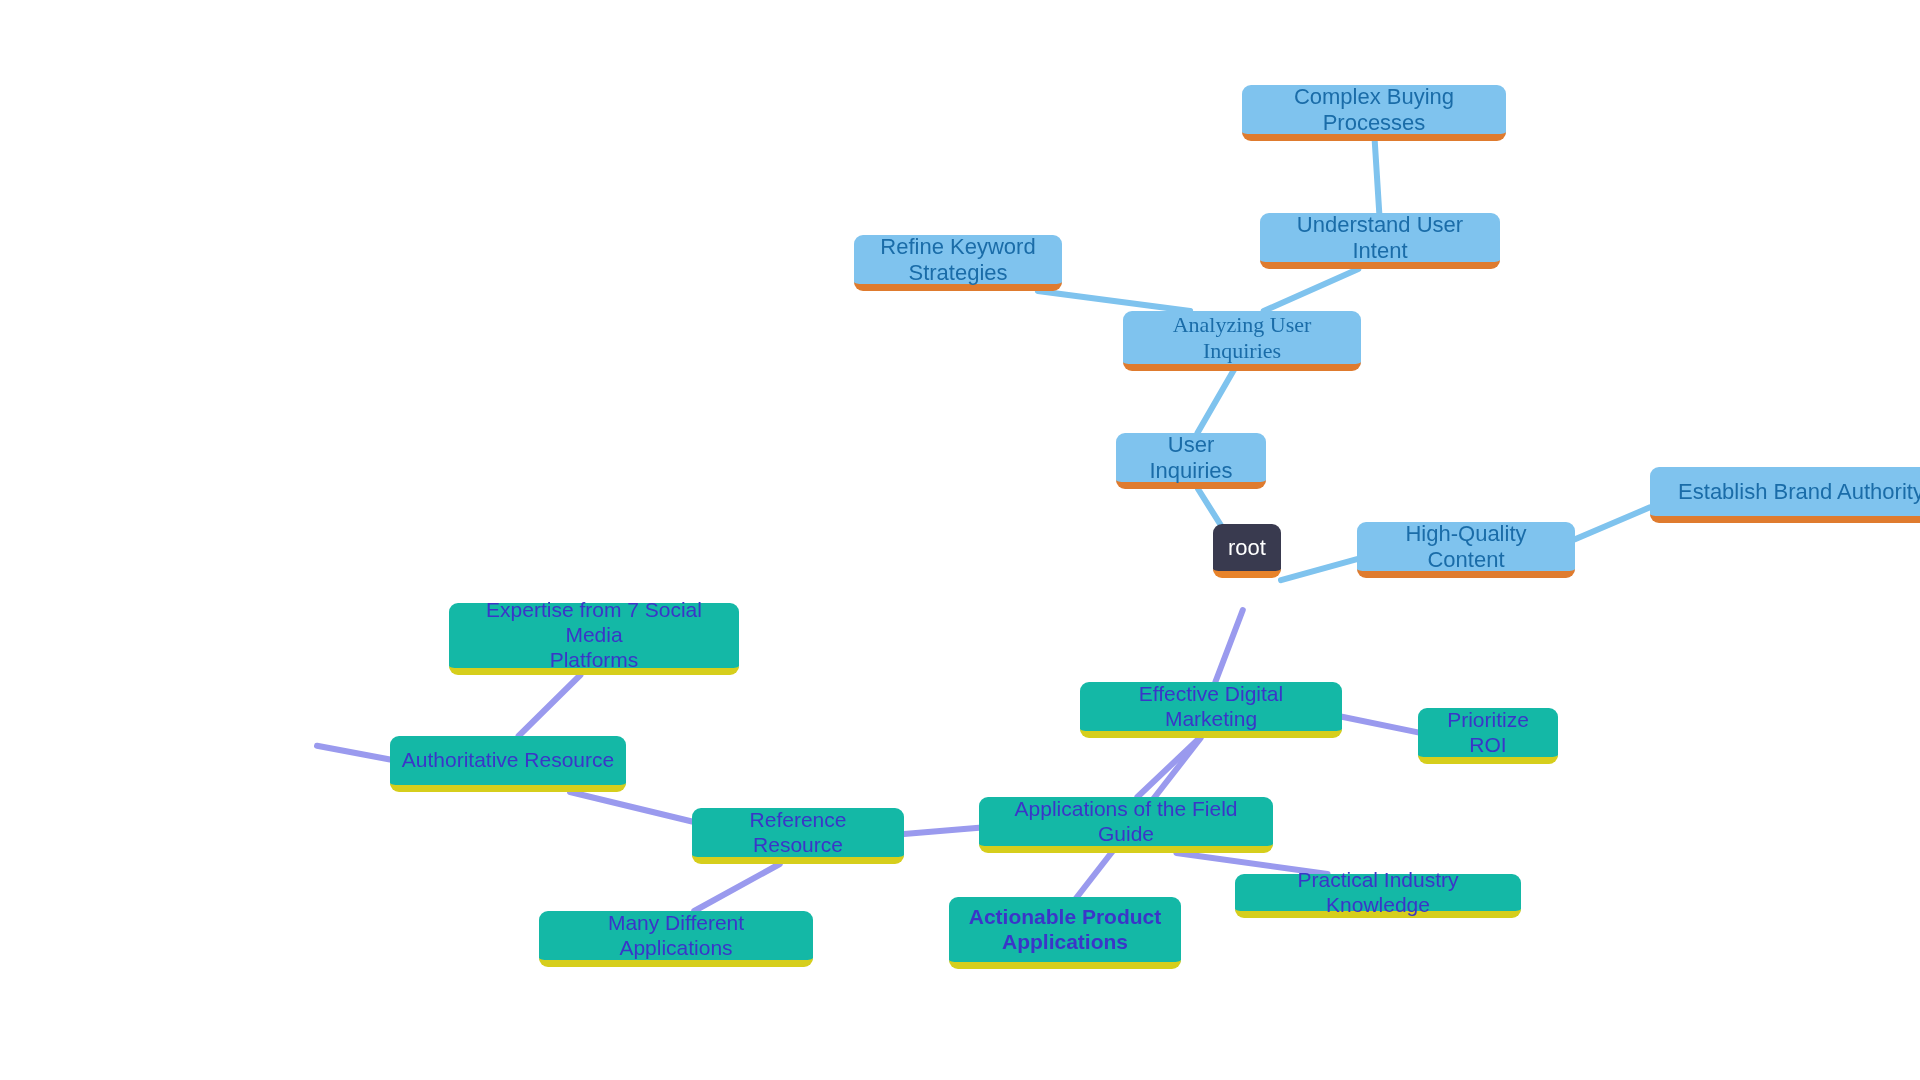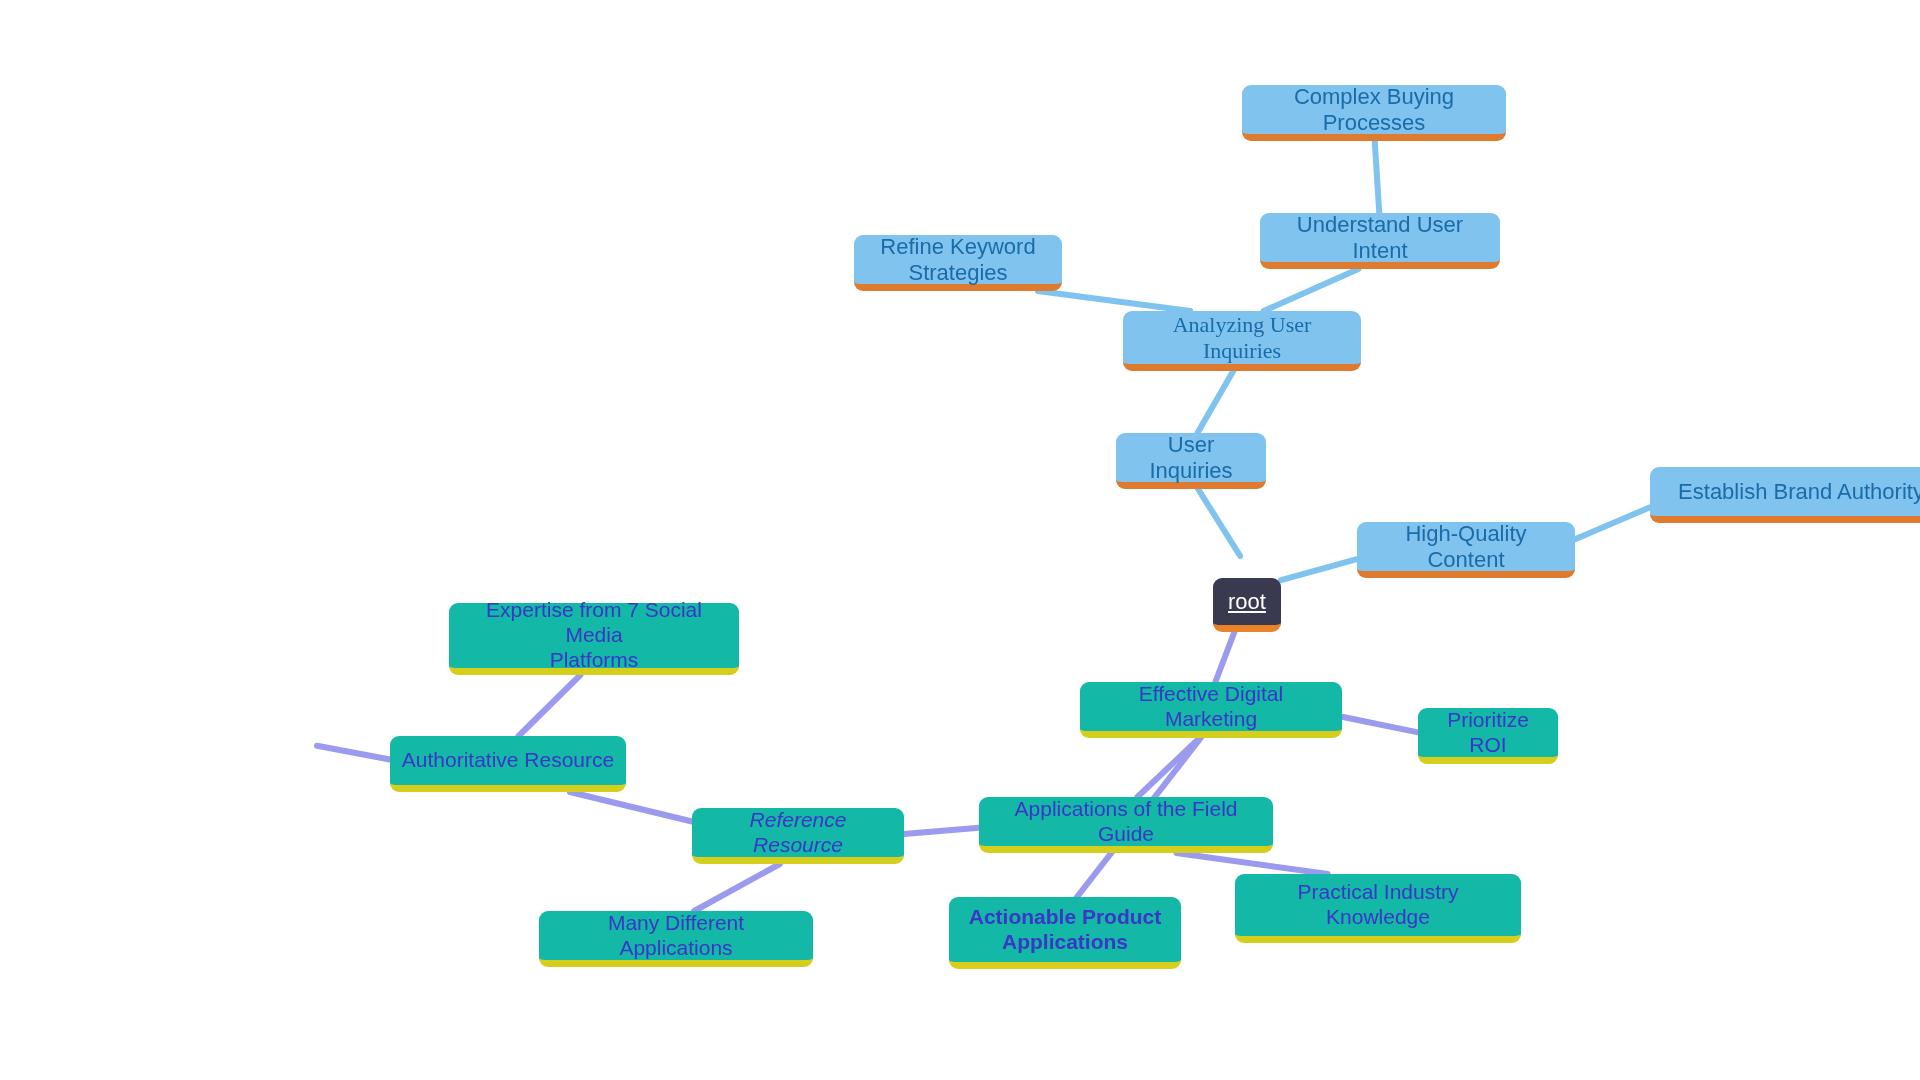--- a/index.html
+++ b/index.html
@@ -75,32 +75,32 @@
       <line x1="1342" y1="716.7628158844765" x2="1418" y2="732.3862815884477" stroke="#9A9AEE" stroke-width="6" stroke-linecap="round"></line>
       <line x1="1200.6909090909091" y1="738" x2="1062.2545454545455" y2="916" stroke="#9A9AEE" stroke-width="6" stroke-linecap="round"></line>
       <line x1="1199.6173913043478" y1="738" x2="1137.3826086956522" y2="797" stroke="#9A9AEE" stroke-width="6" stroke-linecap="round"></line>
       <line x1="1176.4" y1="853" x2="1327.6" y2="874" stroke="#9A9AEE" stroke-width="6" stroke-linecap="round"></line>
       <line x1="979" y1="827.7114329268293" x2="904" y2="834.0448170731707" stroke="#9A9AEE" stroke-width="6" stroke-linecap="round"></line>
       <line x1="779.7592233009709" y1="864" x2="694.2407766990291" y2="911" stroke="#9A9AEE" stroke-width="6" stroke-linecap="round"></line>
       <line x1="692" y1="821.5255172413794" x2="570.0277777777778" y2="792" stroke="#9A9AEE" stroke-width="6" stroke-linecap="round"></line>
       <line x1="390" y1="759.4322580645161" x2="317" y2="745.8064516129032" stroke="#9A9AEE" stroke-width="6" stroke-linecap="round"></line>
       <line x1="518.5952" y1="736" x2="580.3776" y2="675" stroke="#9A9AEE" stroke-width="6" stroke-linecap="round"></line>
     </svg>
-<div class="node root" style="left: 1213px; top: 578px; width: 68px; height: 54px; text-decoration: underline;">root</div>
+<div class="node root" style="left: 1213px; top: 524px; width: 68px; height: 54px;">root</div>
     <div class="node blue" style="left: 1242px; top: 85px; width: 264px; height: 56px;">Complex Buying Processes</div>
     <div class="node blue" style="left: 1260px; top: 213px; width: 240px; height: 56px;">Understand User Intent</div>
     <div class="node blue" style="left: 854px; top: 235px; width: 208px; height: 56px; text-align: center;">Refine Keyword Strategies</div>
     <div class="node blue" style="left: 1123px; top: 311px; width: 238px; height: 60px; font-family: Liberation Serif, serif;">Analyzing User Inquiries</div>
     <div class="node blue" style="left: 1116px; top: 433px; width: 150px; height: 56px;">User Inquiries</div>
     <div class="node blue" style="left: 1650px; top: 467px; width: 302px; height: 56px;">Establish Brand Authority</div>
     <div class="node blue" style="left: 1357px; top: 522px; width: 218px; height: 56px;">High-Quality Content</div>
     <div class="node purple" style="left: 449px; top: 603px; width: 290px; height: 72px;">Expertise from 7 Social Media
 Platforms</div>
     <div class="node purple" style="left: 1080px; top: 682px; width: 262px; height: 56px;">Effective Digital Marketing</div>
     <div class="node purple" style="left: 1418px; top: 708px; width: 140px; height: 56px;">Prioritize ROI</div>
     <div class="node purple" style="left: 390px; top: 736px; width: 236px; height: 56px;">Authoritative Resource</div>
     <div class="node purple" style="left: 979px; top: 797px; width: 294px; height: 56px;">Applications of the Field Guide</div>
-    <div class="node purple" style="left: 692px; top: 808px; width: 212px; height: 56px; font-style: italic;">Reference Resource</div>
-    <div class="node purple" style="left: 1235px; top: 874px; width: 286px; height: 69px;">Practical Industry Knowledge</div>
+    <div class="node purple" style="left: 692px; top: 808px; width: 212px; height: 56px;">Reference Resource</div>
+    <div class="node purple" style="left: 1235px; top: 874px; width: 286px; height: 44px;">Practical Industry Knowledge</div>
     <div class="node purple" style="left: 539px; top: 911px; width: 274px; height: 56px;">Many Different Applications</div>
     <div class="node purple" style="left: 949px; top: 897px; width: 232px; height: 72px; font-weight: bold;">Actionable Product
 Applications</div>
   </div>
 
 </body></html>

